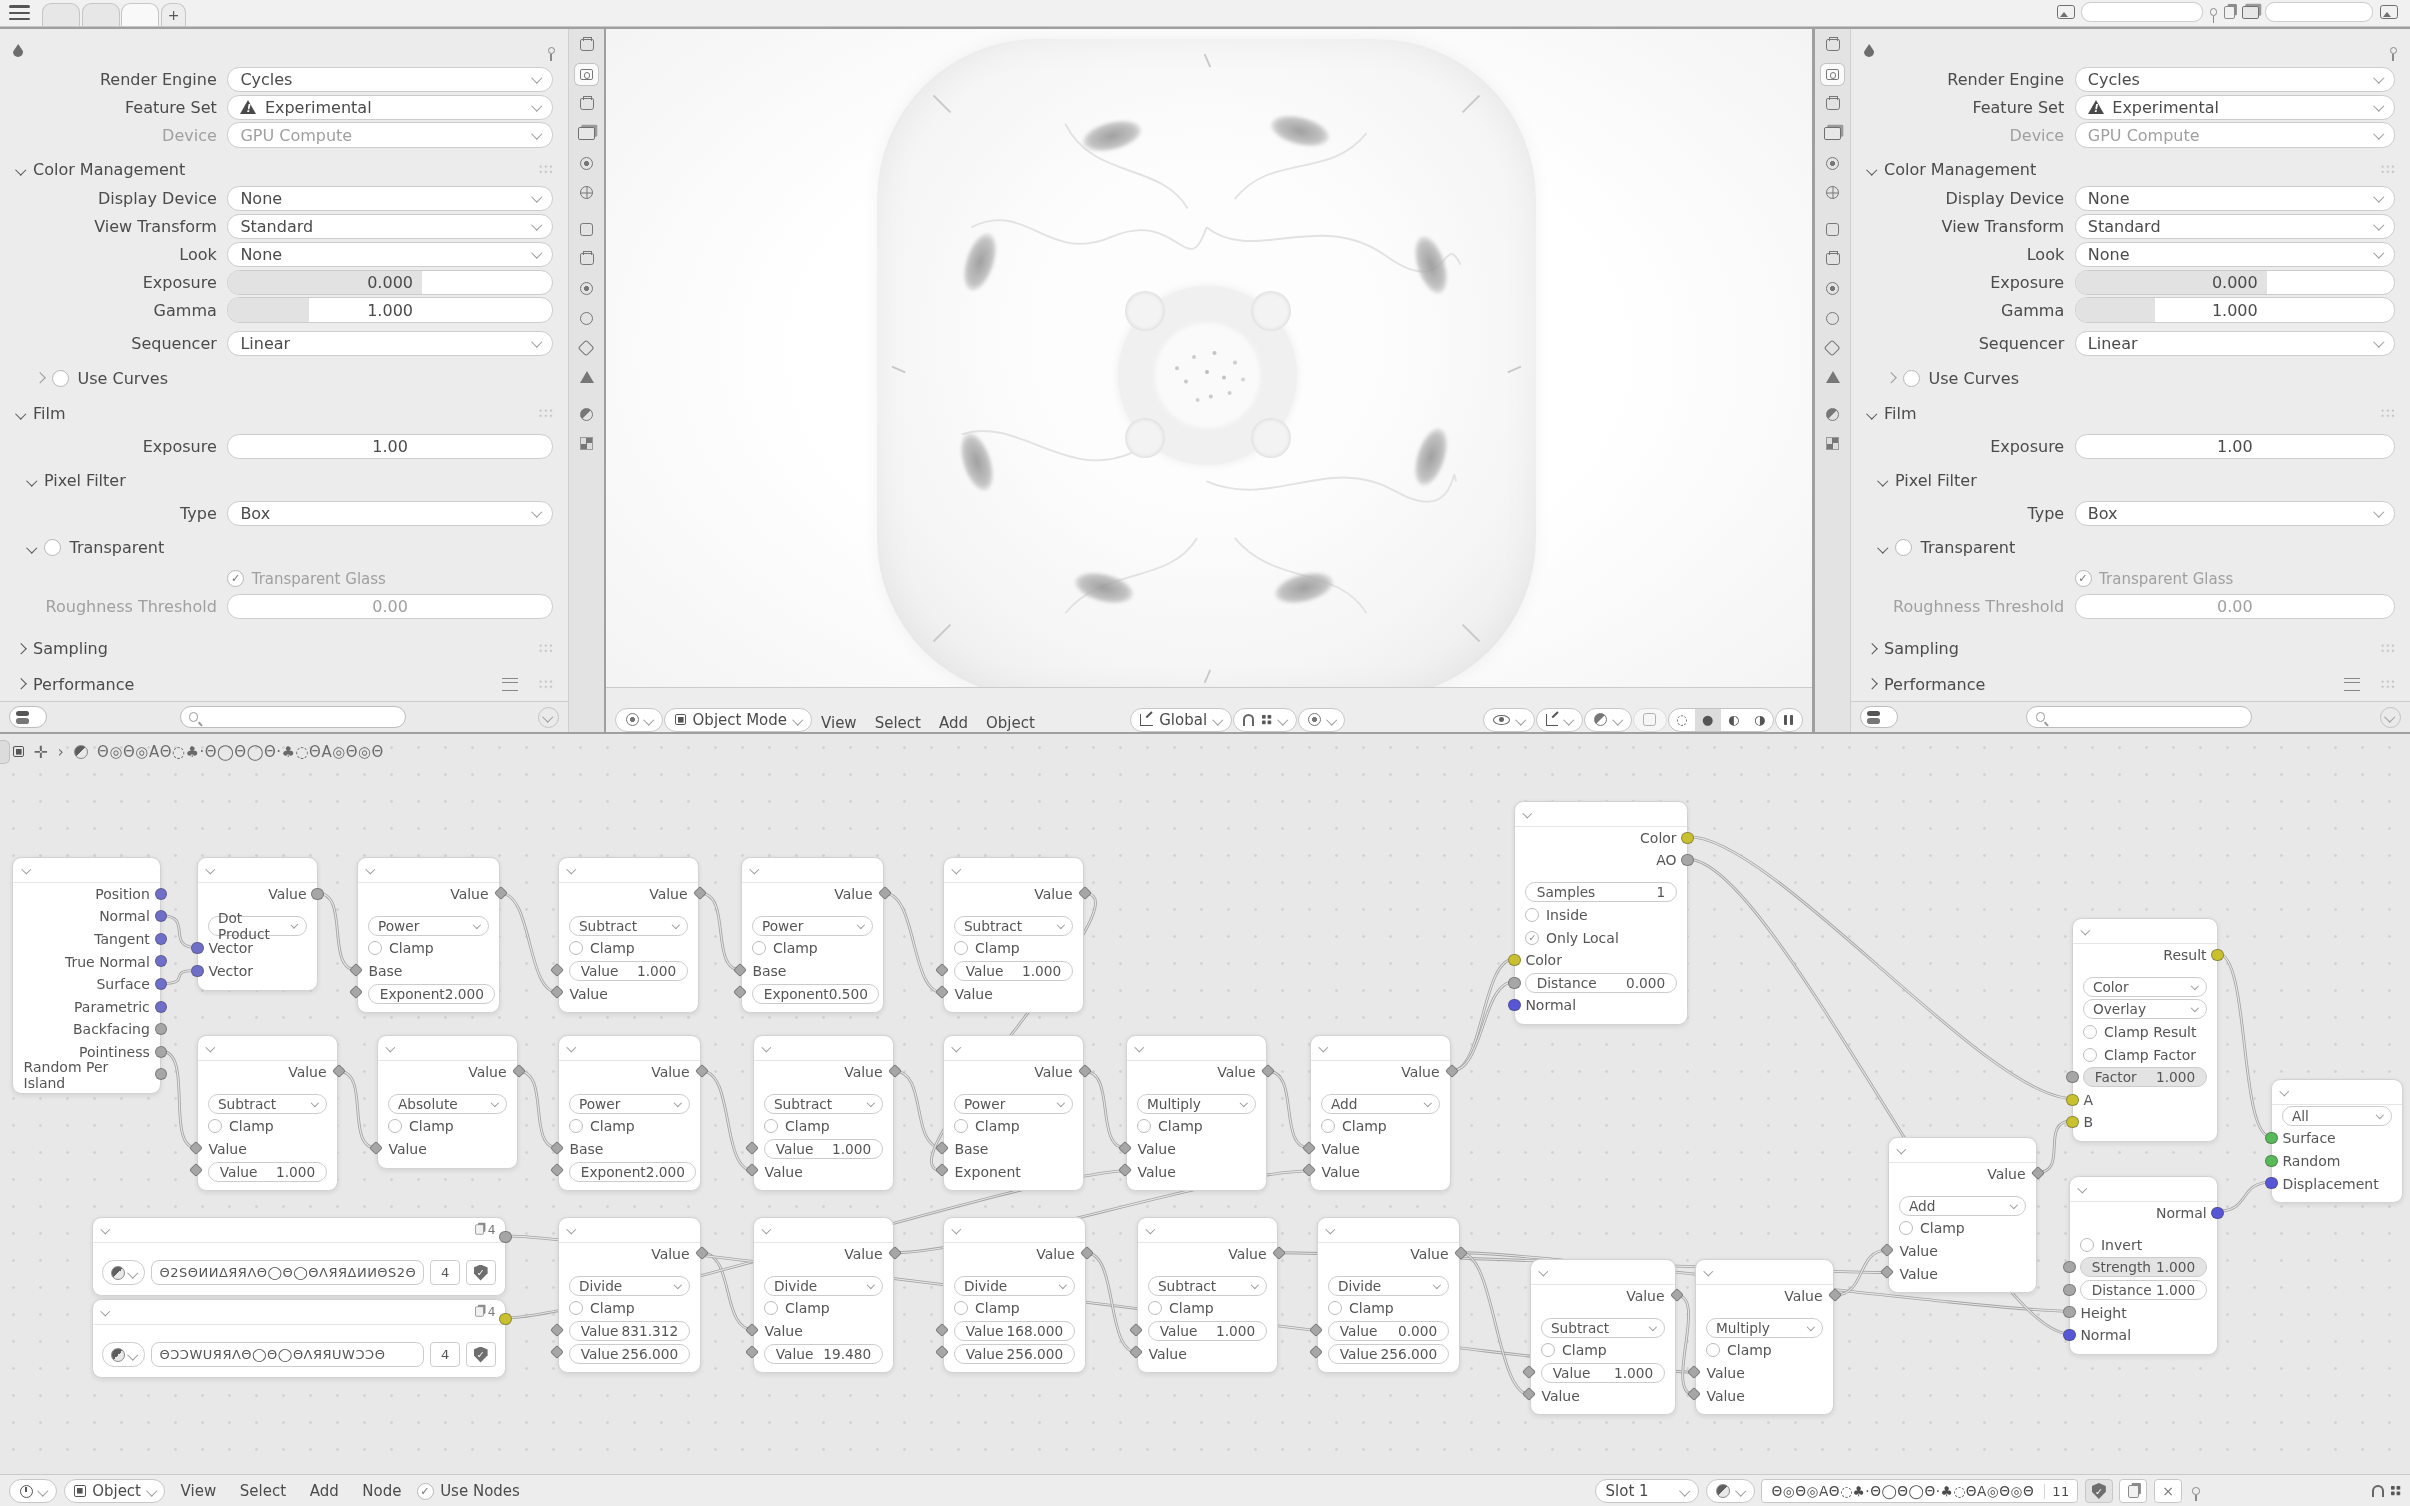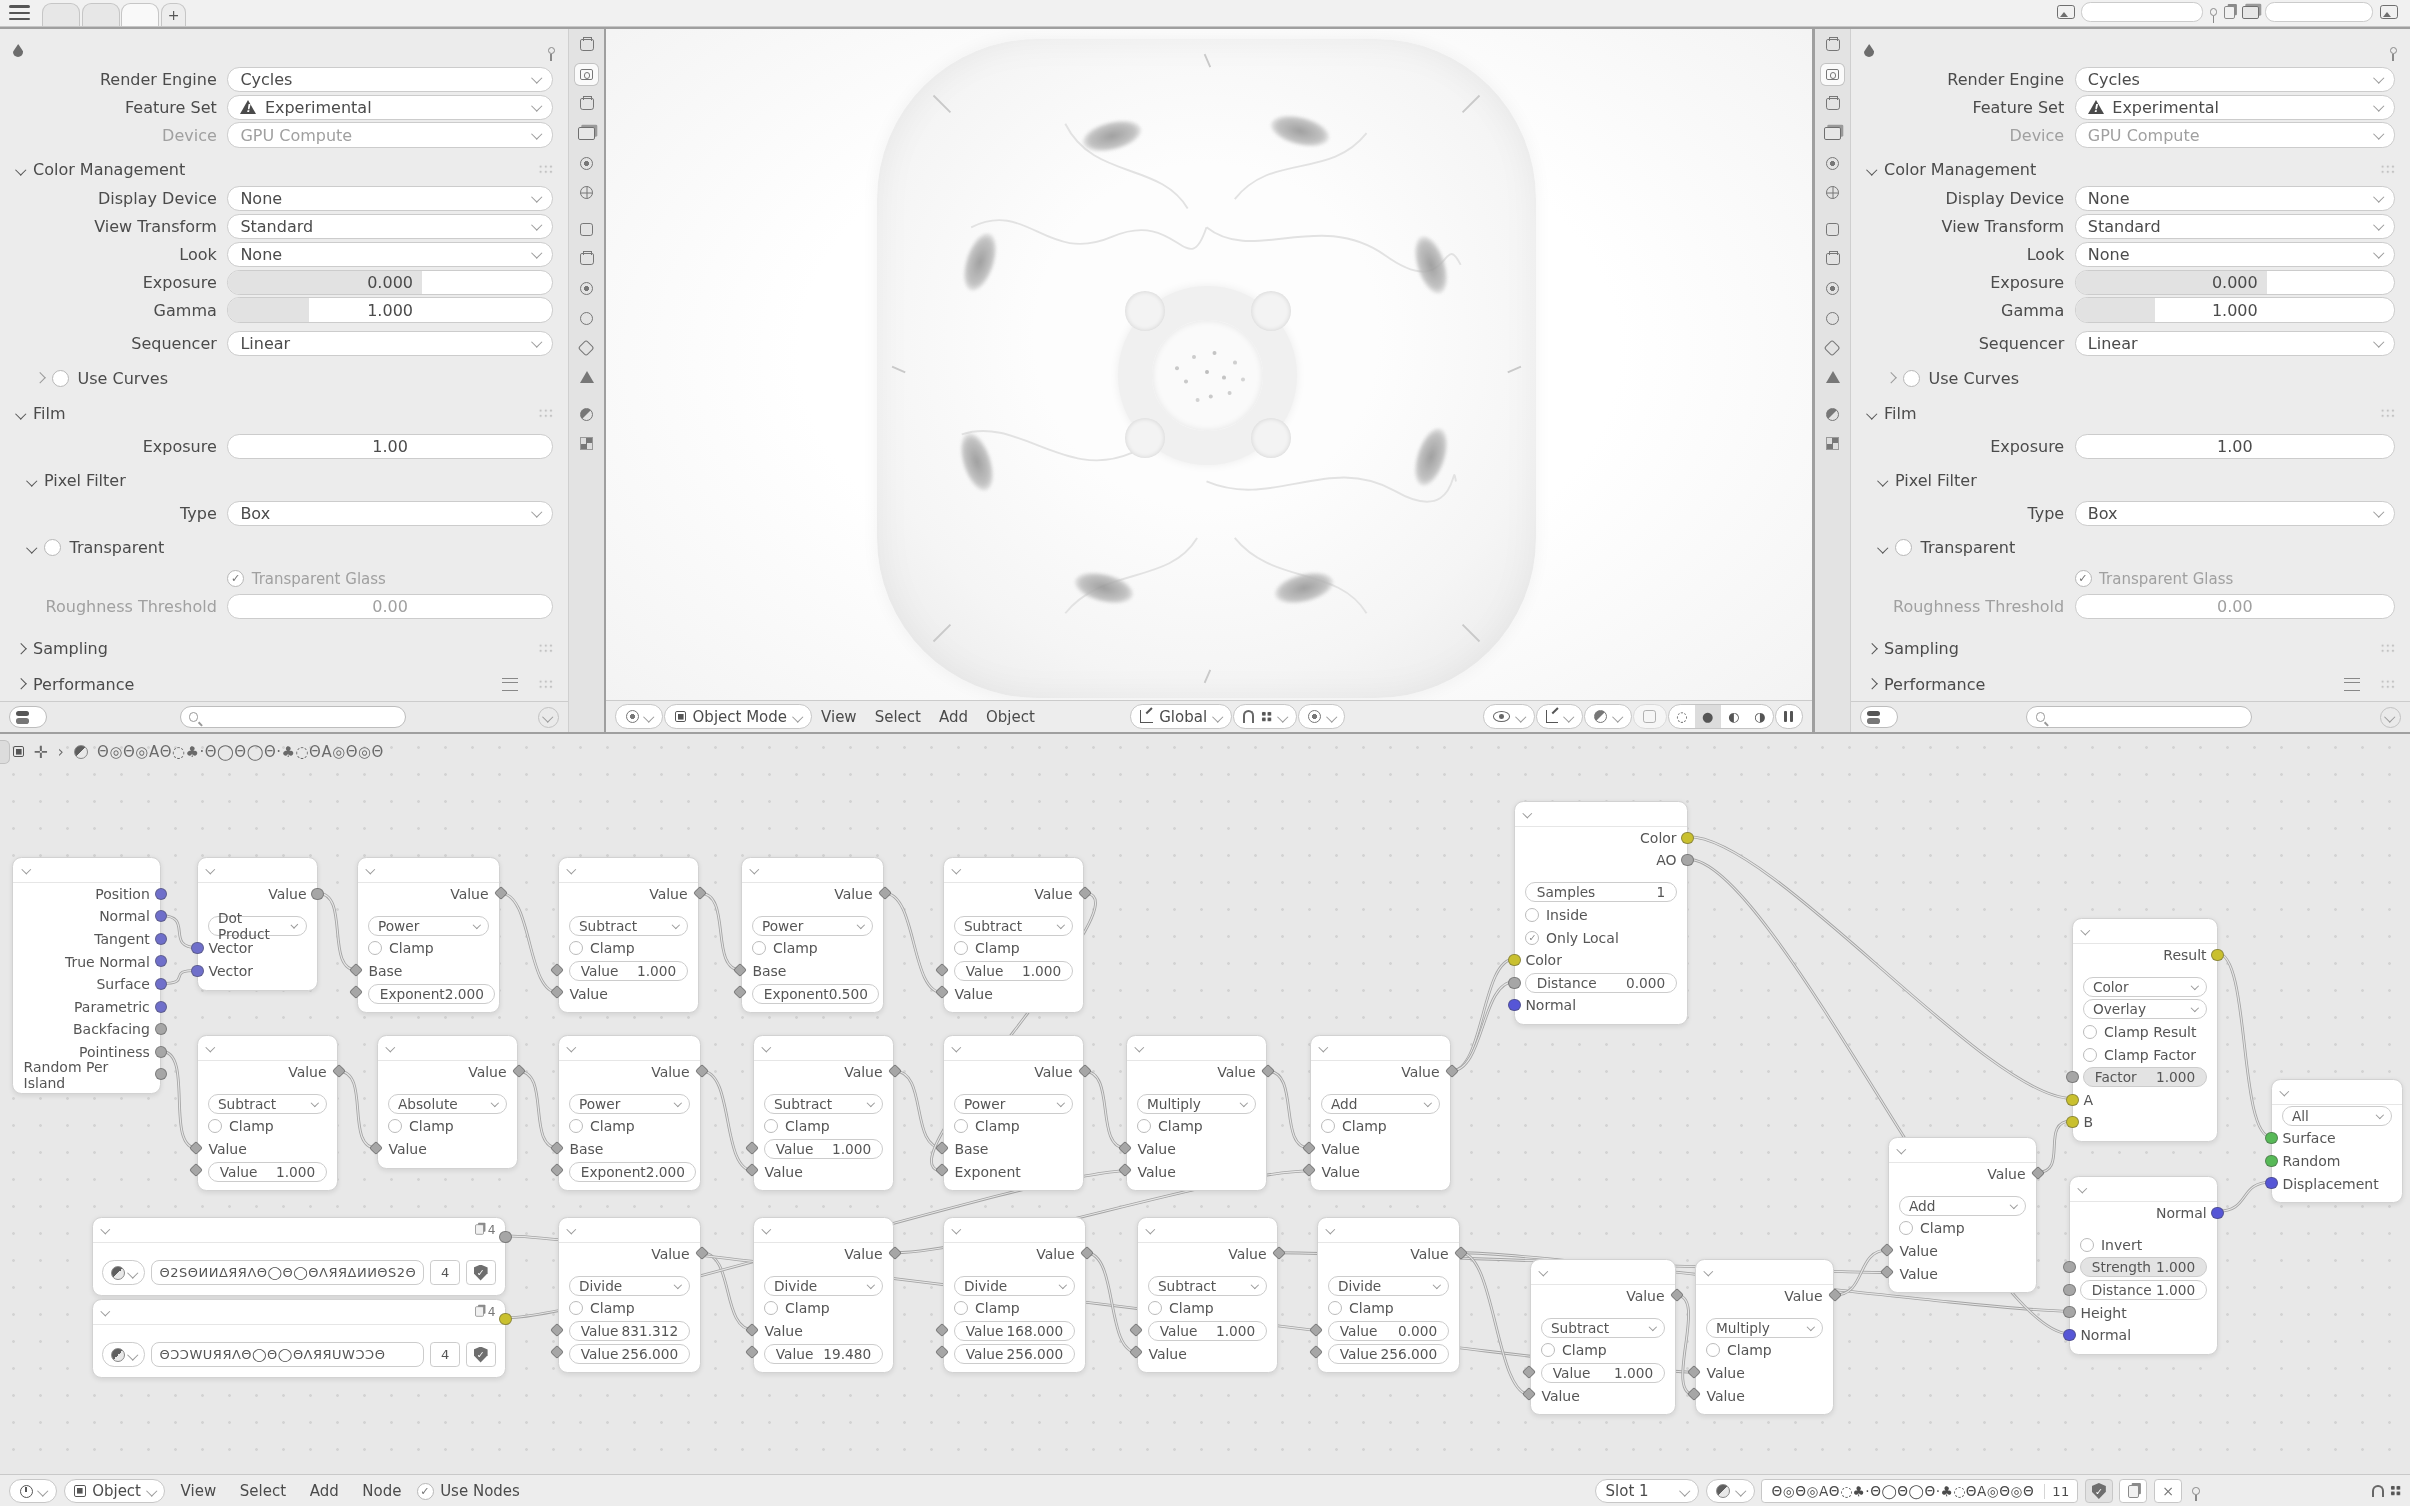--- a/index.html
+++ b/index.html
@@ -78,21 +78,21 @@
   .lens::after{ content:""; position:absolute; width:4.7px; height:1.7px; background:#999; transform:rotate(45deg); left:7.5px; top:9.4px; }
   .circbtn { width:21px; height:21px; border-radius:50%; border:0.9px solid #c2c2c2; display:flex; align-items:center; justify-content:center; }
   
   #viewport { background:radial-gradient(ellipse at 50% 46%, #ffffff 48%, #f2f2f2 100%); }
   .vobj { position:absolute; left:271px; top:10.4px; width:659px; height:659px; border-radius:160px; background:radial-gradient(circle at 50% 45%, #fdfdfd 35%, #f5f5f5 70%, #e9e9e9 98%); box-shadow:inset 0 0 38px rgba(0,0,0,.05), 0 0 17px rgba(0,0,0,.05); }
   .spot { position:absolute; width:60px; height:28px; border-radius:50%; background:radial-gradient(ellipse,#909090 0%,#b9b9b9 55%,rgba(200,200,200,0) 78%); filter:blur(1.4px); opacity:.85; }
   .ring { position:absolute; left:241px; top:247px; width:179px; height:179px; border-radius:50%; border:34px solid #f0f0f0; box-shadow:0 0 9.4px rgba(0,0,0,.07), inset 0 0 7.5px rgba(0,0,0,.09); background:#fafafa; }
   .lobe { position:absolute; width:40px; height:40px; border-radius:50%; background:#f3f3f3; box-shadow:inset 0 0 5.6px rgba(0,0,0,.14); }
   .speckles { position:absolute; left:328px; top:331px; width:3.8px; height:3.8px; border-radius:50%; background:#bdbdbd;
     box-shadow: 17px 5.6px 0 #c4c4c4, -21px 9.4px 0 #c9c9c9, 7.5px -19px 0 #c4c4c4, -13px -15px 0 #cccccc, 28px -9.4px 0 #cfcfcf, -30px -3.8px 0 #c9c9c9, 3.8px 24.5px 0 #c9c9c9, -9.4px 28px 0 #d2d2d2, 22.6px 21px 0 #cecece, 36px 7.5px 0 #d4d4d4; }
-  .vhead { position:absolute; left:0; right:0; bottom:0; height:32px; background:#ededed; border-top:0.9px solid #cbcbcb; display:flex; align-items:center; padding:0 9.4px; gap:1px; font-size:15px; }
+  .vhead { position:absolute; left:0; right:0; bottom:0; height:45px; background:#ededed; border-top:0.9px solid #cbcbcb; display:flex; align-items:flex-end; padding:0 9.4px; gap:1px; font-size:15px; }
   .chip { height:24.5px; border:0.9px solid #c7c7c7; border-radius:12.2px; background:#fff; display:flex; align-items:center; gap:6.6px; padding:0 9.4px; }
   .vmenu { padding:0 8.5px; }
   .ic-sq { width:11.3px; height:11.3px; border:1.5px solid #555; border-radius:1.9px; background:linear-gradient(#555 0 0) center/5.6px 5.6px no-repeat; }
   .ic-eye { width:17px; height:10.4px; border:1.5px solid #666; border-radius:50%; position:relative; }
   .ic-eye::after{ content:""; position:absolute; left:4.7px; top:1.9px; width:4.7px; height:4.7px; border-radius:50%; background:#666; }
   .ic-axis { width:12.2px; height:12.2px; border-left:1.5px solid #555; border-bottom:1.5px solid #555; position:relative; }
   .ic-axis::after{ content:""; position:absolute; right:0px; top:0px; width:7.5px; height:1.5px; background:#555; transform:rotate(-45deg); }
   .ic-magnet { width:11.3px; height:12.2px; border:2.4px solid #666; border-bottom:none; border-radius:6.6px 6.6px 0 0; }
   .ic-dots4 { width:11.3px; height:11.3px; background:radial-gradient(#555 1.9px,transparent 2.2px); background-size:5.6px 5.6px; }
   .shadeseg { display:flex; border:0.9px solid #c4c4c4; border-radius:12.2px; overflow:hidden; height:24.5px; background:#fff; }

